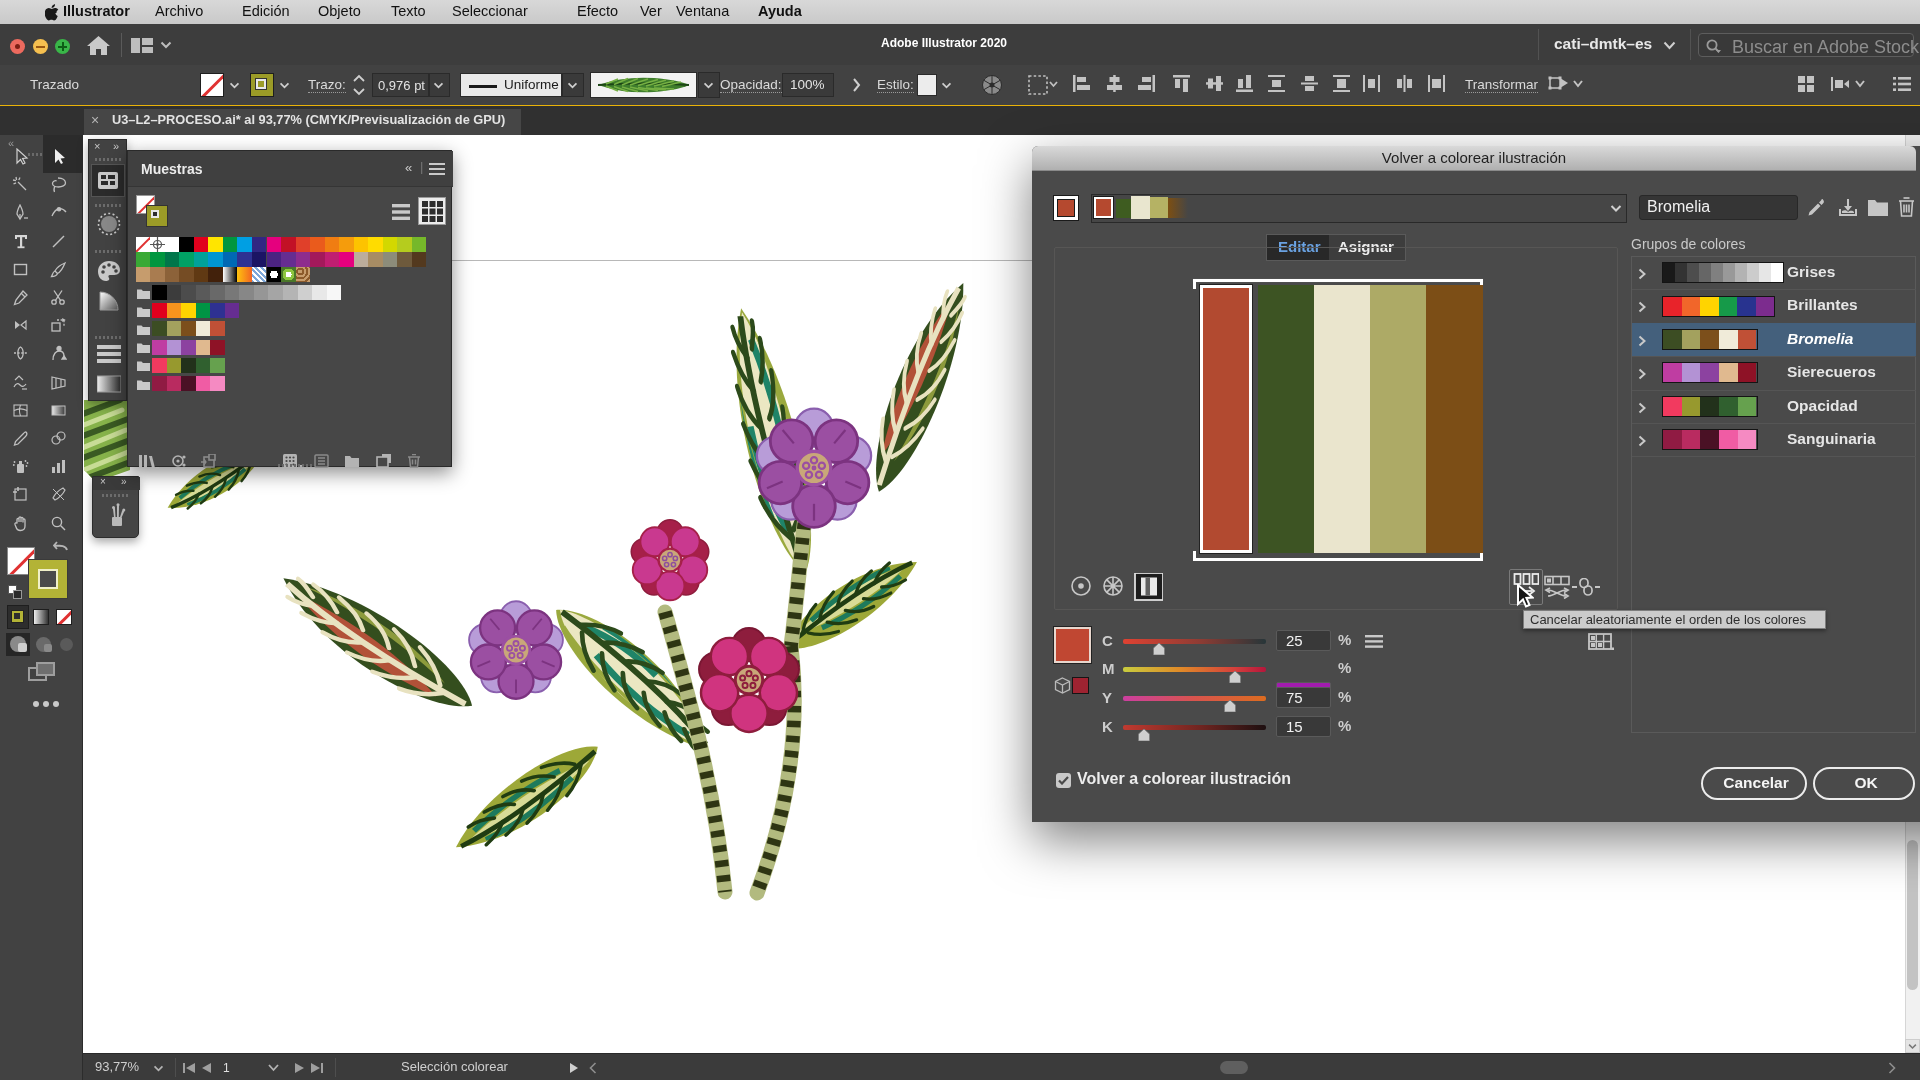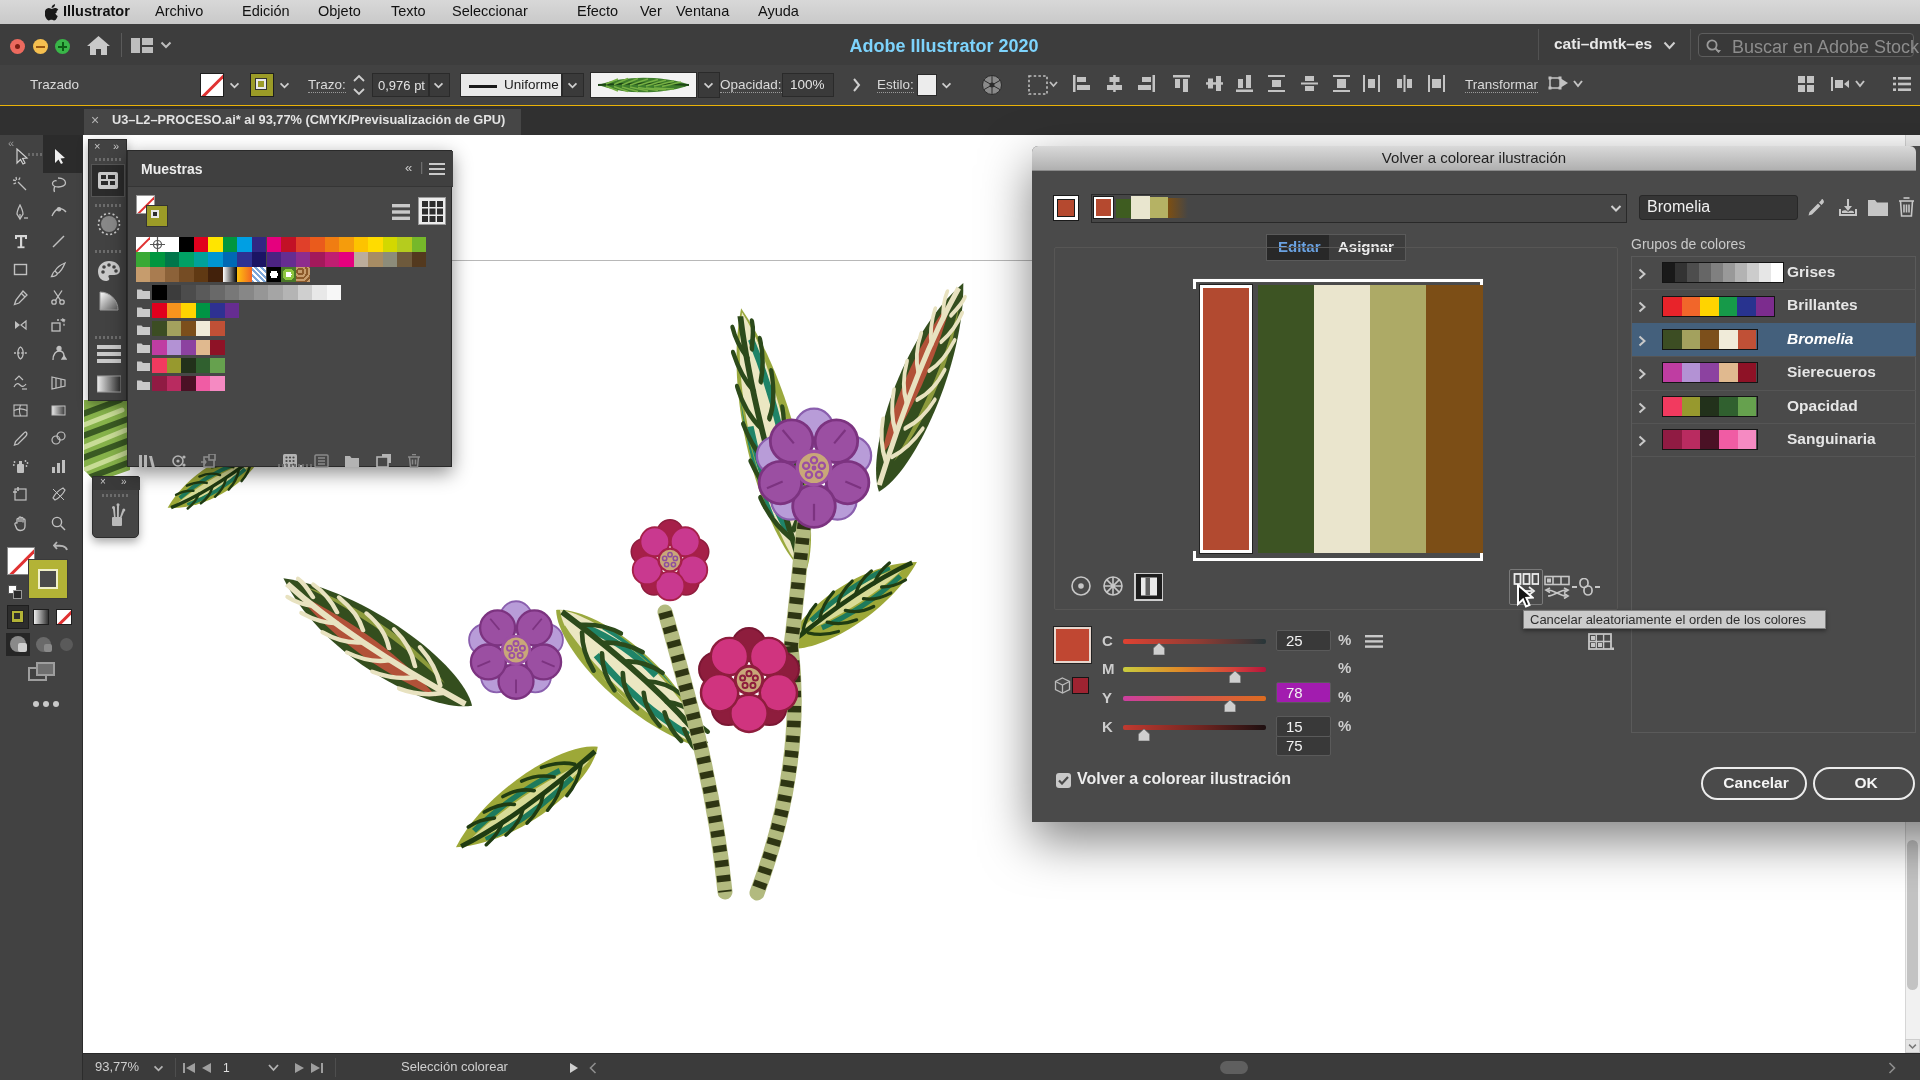--- a/index.html
+++ b/index.html
@@ -240,41 +240,41 @@
     </svg>
     <span style="position:absolute;left:63px;top:3px;font-size:14.5px;font-weight:700;color:#111;">Illustrator</span>
     <span style="position:absolute;left:155px;top:3px;font-size:14.5px;font-weight:400;color:#111;">Archivo</span>
     <span style="position:absolute;left:242px;top:3px;font-size:14.5px;font-weight:400;color:#111;">Edición</span>
     <span style="position:absolute;left:318px;top:3px;font-size:14.5px;font-weight:400;color:#111;">Objeto</span>
     <span style="position:absolute;left:391px;top:3px;font-size:14.5px;font-weight:400;color:#111;">Texto</span>
     <span style="position:absolute;left:452px;top:3px;font-size:14.5px;font-weight:400;color:#111;">Seleccionar</span>
     <span style="position:absolute;left:577px;top:3px;font-size:14.5px;font-weight:400;color:#111;">Efecto</span>
     <span style="position:absolute;left:640px;top:3px;font-size:14.5px;font-weight:400;color:#111;">Ver</span>
     <span style="position:absolute;left:676px;top:3px;font-size:14.5px;font-weight:400;color:#111;">Ventana</span>
-    <span style="position:absolute;left:758px;top:3px;font-size:14.5px;font-weight:400;color:#111;">Ayuda</span>
+    <span style="position:absolute;left:758px;top:3px;font-size:14.5px;font-weight:700;color:#111;">Ayuda</span>
   </div>
 <div style="position:absolute;left:0;top:24px;width:1920px;height:41px;background:#3d3d3d;">
     <div style="position:absolute;left:10px;top:15px;width:15px;height:15px;border-radius:50%;background:#ed6a5e;"></div>
     <div style="position:absolute;left:15px;top:20px;width:5px;height:5px;border-radius:50%;background:#7e1f14;"></div>
     <div style="position:absolute;left:33px;top:15px;width:15px;height:15px;border-radius:50%;background:#f5bf4f;"></div>
     <div style="position:absolute;left:36px;top:21.5px;width:9px;height:2px;background:#985712;"></div>
     <div style="position:absolute;left:55px;top:15px;width:15px;height:15px;border-radius:50%;background:#39b648;"></div>
     <div style="position:absolute;left:58px;top:21.5px;width:9px;height:2px;background:#0d5d16;"></div>
     <div style="position:absolute;left:61.5px;top:18px;width:2px;height:9px;background:#0d5d16;"></div>
     <svg style="position:absolute;left:87px;top:12px" width="23" height="19" viewBox="0 0 23 19">
 <path fill="#c9c9c9" d="M11.5 0L0 10h3v9h6v-6h5v6h6v-9h3z"></path>
     </svg>
     <div style="position:absolute;left:121px;top:9px;width:1px;height:24px;background:#5a5a5a;"></div>
     <div style="position:absolute;left:131px;top:14px;width:9px;height:15px;background:#bdbdbd;"></div>
     <div style="position:absolute;left:142px;top:14px;width:11px;height:7px;background:#bdbdbd;"></div>
     <div style="position:absolute;left:142px;top:23px;width:11px;height:6px;background:#bdbdbd;"></div>
     <svg style="position:absolute;left:160px;top:17px" width="12" height="8" viewBox="0 0 12 8">
 <path fill="none" stroke="#bdbdbd" stroke-width="2" d="M1.5 1.5 L6 6 L10.5 1.5"></path>
     </svg>
-    <span style="position:absolute;left:944px;top:12px;transform:translateX(-50%);font-size:18px;font-weight:700;color:#7dd3fc;">Adobe Illustrator 2020</span>
+    <span style="position:absolute;left:944px;top:12px;transform:translateX(-50%);font-size:12px;font-weight:700;color:#ffffff;">Adobe Illustrator 2020</span>
     <div style="position:absolute;left:1538px;top:5px;width:1px;height:31px;background:#525252;"></div>
     <span style="position:absolute;left:1554px;top:11px;font-size:15.5px;font-weight:700;color:#e8e8e8;">cati–dmtk–es</span>
     <svg style="position:absolute;left:1663px;top:17px" width="13" height="9" viewBox="0 0 13 9">
 <path fill="none" stroke="#cfcfcf" stroke-width="2" d="M1.5 1.5 L6.5 7 L11.5 1.5"></path>
     </svg>
     <div style="position:absolute;left:1690px;top:5px;width:1px;height:31px;background:#525252;"></div>
     <div style="position:absolute;left:1698px;top:9px;width:216px;height:24px;background:#393939;border:1px solid #5d5d5d;border-radius:4px;">
       <svg style="position:absolute;left:6px;top:4px" width="18" height="16" viewBox="0 0 18 16">
 <circle cx="7" cy="7" r="4.6" fill="none" stroke="#9a9a9a" stroke-width="1.8"></circle>
         <path d="M10.5 10.5 L14 14" stroke="#9a9a9a" stroke-width="1.8"></path>
@@ -1126,21 +1126,21 @@
     </svg>
     <div style="position:absolute;left:244px;top:536px;width:55px;height:21px;background:#a21caf;border:1px solid #5a5a5a;border-radius:2px;">
       <span style="position:absolute;left:9px;top:1px;font-size:15px;color:#f2f2f2;">78</span>
     </div>
     <span style="position:absolute;left:306px;top:513px;font-size:15px;font-weight:700;color:#cdcdcd;">%</span>
     <span style="position:absolute;left:70px;top:543px;font-size:15px;font-weight:700;color:#cdcdcd;">Y</span>
     <div style="position:absolute;left:91px;top:549.5px;width:143px;height:5px;border-radius:2px;background:linear-gradient(90deg,#cc3fa0,#d8544d 50%,#dc6c20);"></div>
     <svg style="position:absolute;left:191px;top:554px" width="14" height="12" viewBox="0 0 14 12">
       <path d="M7 0 L12.5 5 L12.5 12 L1.5 12 L1.5 5 Z" fill="#cfcfcf" stroke="#7a7a7a" stroke-width="0.8"></path>
     </svg>
-    <div style="position:absolute;left:244px;top:541px;width:55px;height:21px;background:#393939;border:1px solid #5a5a5a;border-radius:2px;margin-top:48px;">
+    <div style="position:absolute;left:244px;top:541px;width:55px;height:21px;background:#393939;border:1px solid #5a5a5a;border-radius:2px;">
       <span style="position:absolute;left:9px;top:1px;font-size:15px;color:#f2f2f2;">75</span>
     </div>
     <span style="position:absolute;left:306px;top:542px;font-size:15px;font-weight:700;color:#cdcdcd;">%</span>
     <span style="position:absolute;left:70px;top:572px;font-size:15px;font-weight:700;color:#cdcdcd;">K</span>
     <div style="position:absolute;left:91px;top:578.5px;width:143px;height:5px;border-radius:2px;background:linear-gradient(90deg,#c03a30,#6e2420 55%,#1d0f10);"></div>
     <svg style="position:absolute;left:105px;top:583px" width="14" height="12" viewBox="0 0 14 12">
       <path d="M7 0 L12.5 5 L12.5 12 L1.5 12 L1.5 5 Z" fill="#cfcfcf" stroke="#7a7a7a" stroke-width="0.8"></path>
     </svg>
     <div style="position:absolute;left:244px;top:570px;width:55px;height:21px;background:#393939;border:1px solid #5a5a5a;border-radius:2px;">
       <span style="position:absolute;left:9px;top:1px;font-size:15px;color:#f2f2f2;">15</span>

